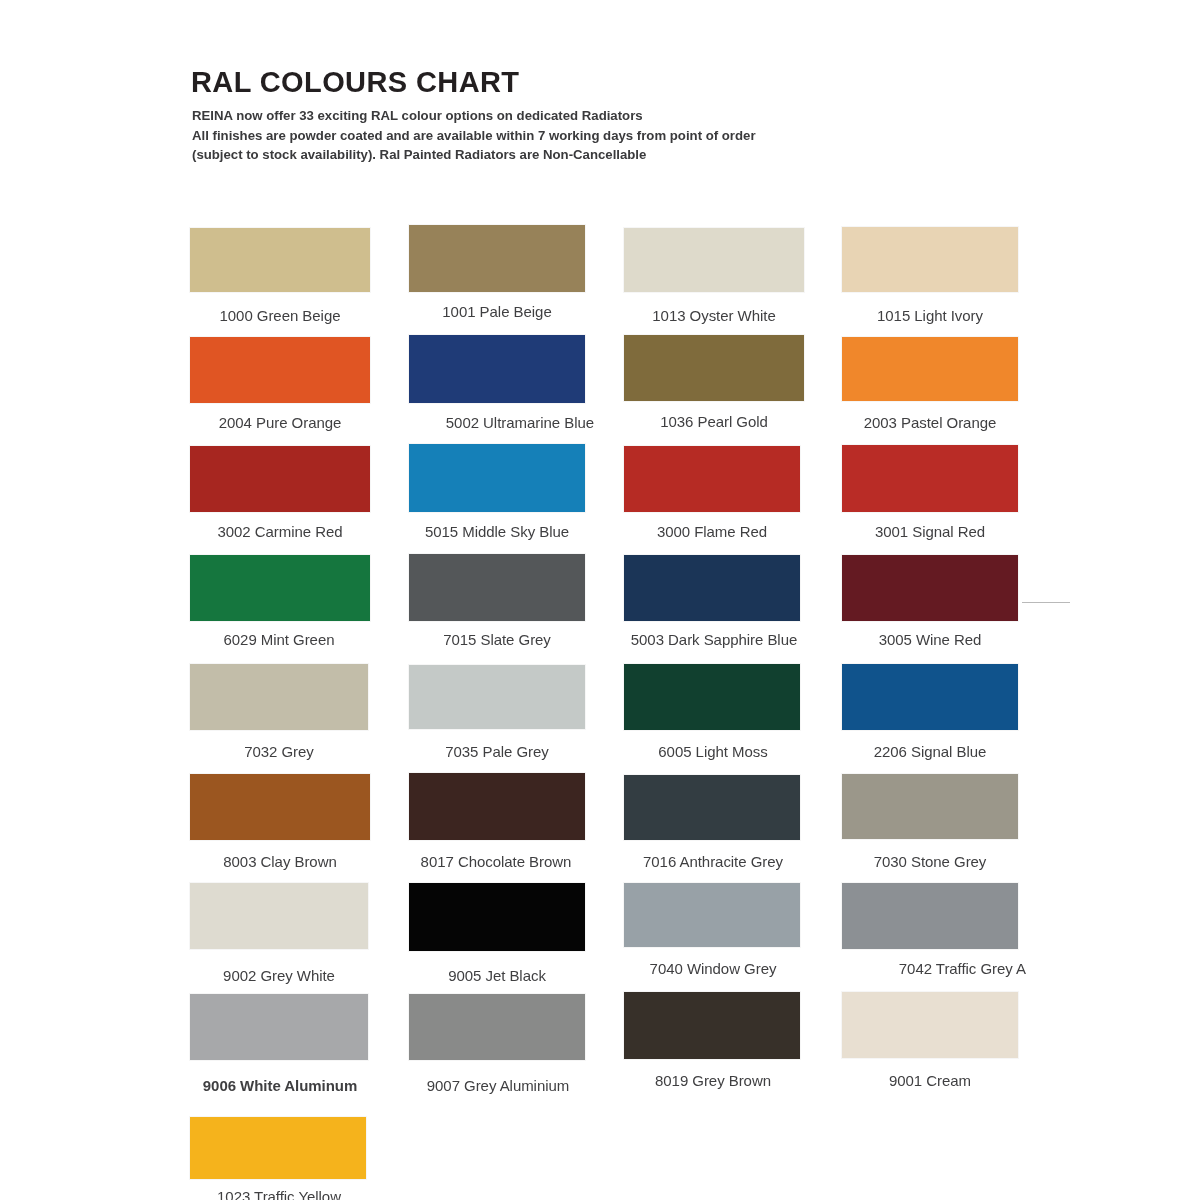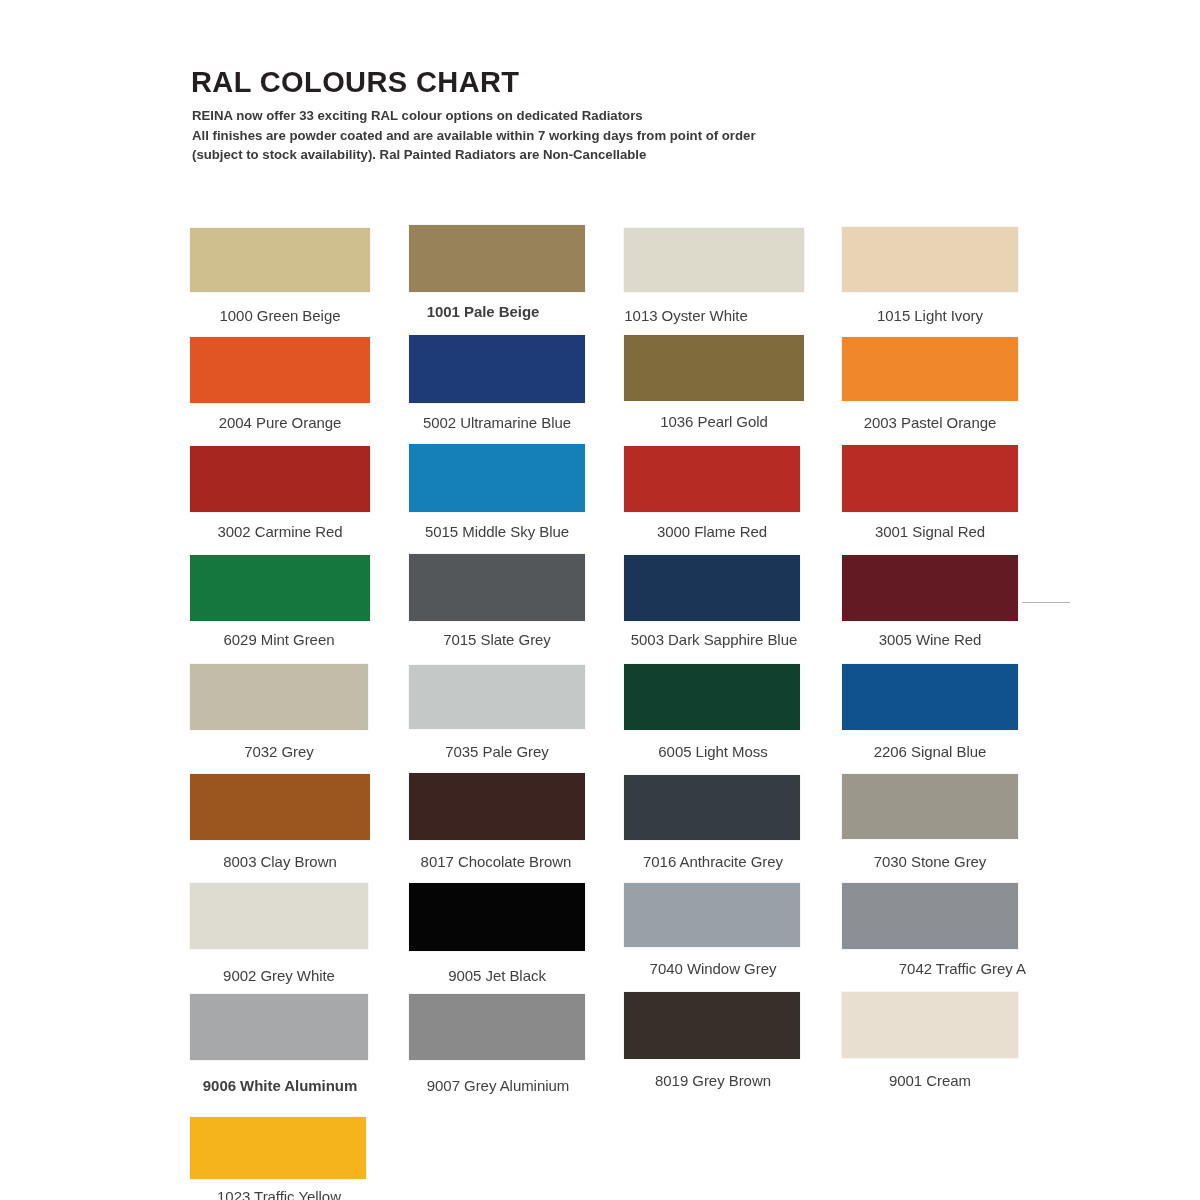--- a/index.html
+++ b/index.html
@@ -91,37 +91,37 @@
     <div class="intro-line">(subject to stock availability). Ral Painted Radiators are Non-Cancellable</div>
   </div>
 
   <div id="swatch-grid">
       <div class="swatch-cell" style="left: 0px; top: 0px;">
         <div class="swatch-chip" title="1000 Green Beige" style="left: 190px; top: 196px; width: 180px; height: 64px; background: rgb(207, 190, 142);"></div>
         <div class="swatch-label" style="left: 190px; top: 275px; width: 180px;">1000 Green Beige</div>
       </div>
       <div class="swatch-cell" style="left: 0px; top: 0px;">
         <div class="swatch-chip" title="1001 Pale Beige" style="left: 409px; top: 193px; width: 176px; height: 67px; background: rgb(151, 130, 89);"></div>
-        <div class="swatch-label" style="left: 392px; top: 271px; width: 182px; font-weight: bold;">1001 Pale Beige</div>
+        <div class="swatch-label" style="left: 406px; top: 271px; width: 182px;">1001 Pale Beige</div>
       </div>
       <div class="swatch-cell" style="left: 0px; top: 0px;">
         <div class="swatch-chip" title="1013 Oyster White" style="left: 624px; top: 196px; width: 180px; height: 64px; background: rgb(222, 218, 203);"></div>
-        <div class="swatch-label" style="left: 592px; top: 275px; width: 188px;">1013 Oyster White</div>
+        <div class="swatch-label" style="left: 620px; top: 275px; width: 188px;">1013 Oyster White</div>
       </div>
       <div class="swatch-cell" style="left: 0px; top: 0px;">
         <div class="swatch-chip" title="1015 Light Ivory" style="left: 842px; top: 195px; width: 176px; height: 65px; background: rgb(232, 212, 180);"></div>
         <div class="swatch-label" style="left: 838px; top: 275px; width: 184px;">1015 Light Ivory</div>
       </div>
       <div class="swatch-cell" style="left: 0px; top: 0px;">
         <div class="swatch-chip" title="2004 Pure Orange" style="left: 190px; top: 305px; width: 180px; height: 66px; background: rgb(224, 85, 35);"></div>
         <div class="swatch-label" style="left: 190px; top: 382px; width: 180px;">2004 Pure Orange</div>
       </div>
       <div class="swatch-cell" style="left: 0px; top: 0px;">
         <div class="swatch-chip" title="5002 Ultramarine Blue" style="left: 409px; top: 303px; width: 176px; height: 68px; background: rgb(31, 59, 119);"></div>
-        <div class="swatch-label" style="left: 400px; top: 382px; width: 194px;">5002 Ultramarine Blue</div>
+        <div class="swatch-label" style="left: 400px; top: 382px; width: 194px; text-align: right;">5002 Ultramarine Blue</div>
       </div>
       <div class="swatch-cell" style="left: 0px; top: 0px;">
         <div class="swatch-chip" title="1036 Pearl Gold" style="left: 624px; top: 303px; width: 180px; height: 66px; background: rgb(127, 107, 60);"></div>
         <div class="swatch-label" style="left: 620px; top: 381px; width: 188px;">1036 Pearl Gold</div>
       </div>
       <div class="swatch-cell" style="left: 0px; top: 0px;">
         <div class="swatch-chip" title="2003 Pastel Orange" style="left: 842px; top: 305px; width: 176px; height: 64px; background: rgb(240, 135, 43);"></div>
         <div class="swatch-label" style="left: 836px; top: 382px; width: 188px;">2003 Pastel Orange</div>
       </div>
       <div class="swatch-cell" style="left: 0px; top: 0px;">

